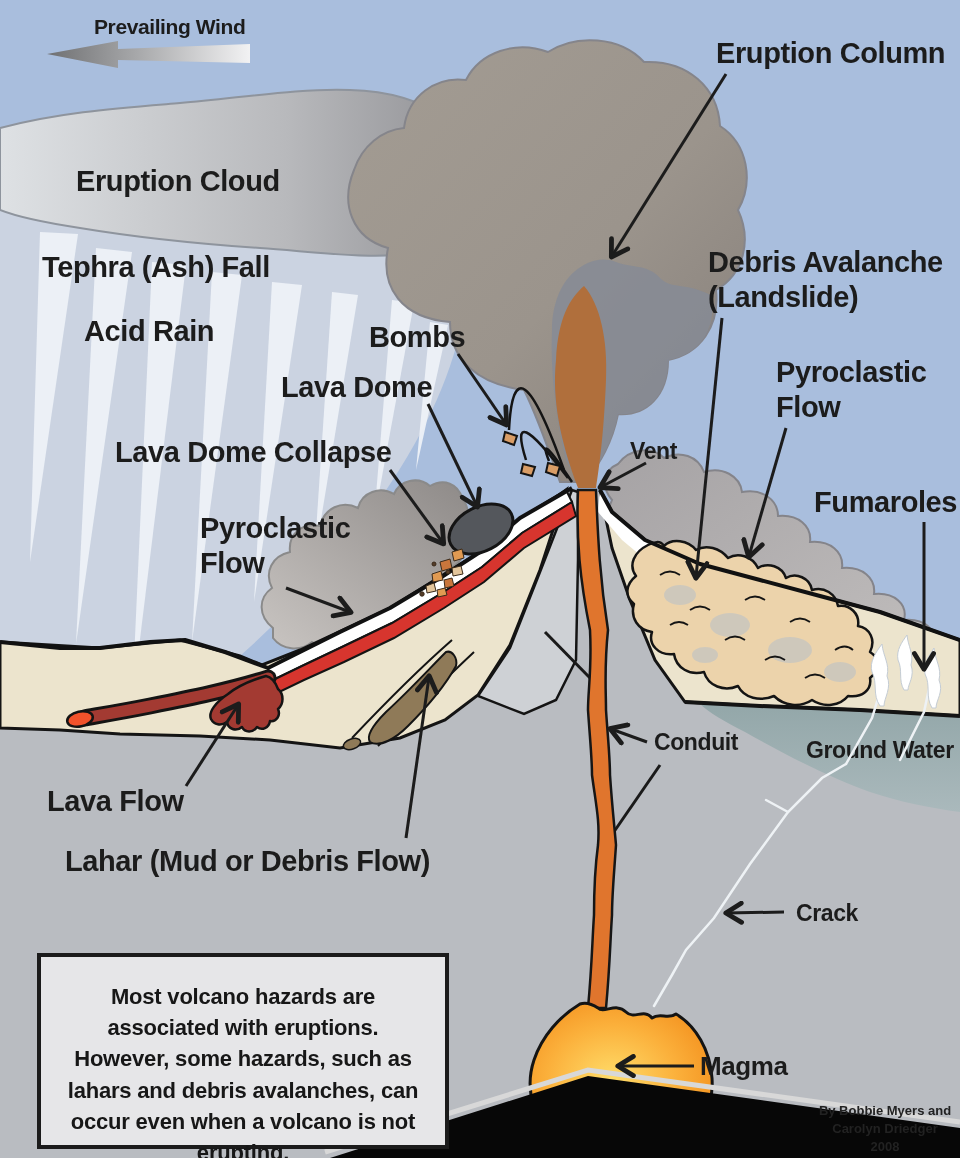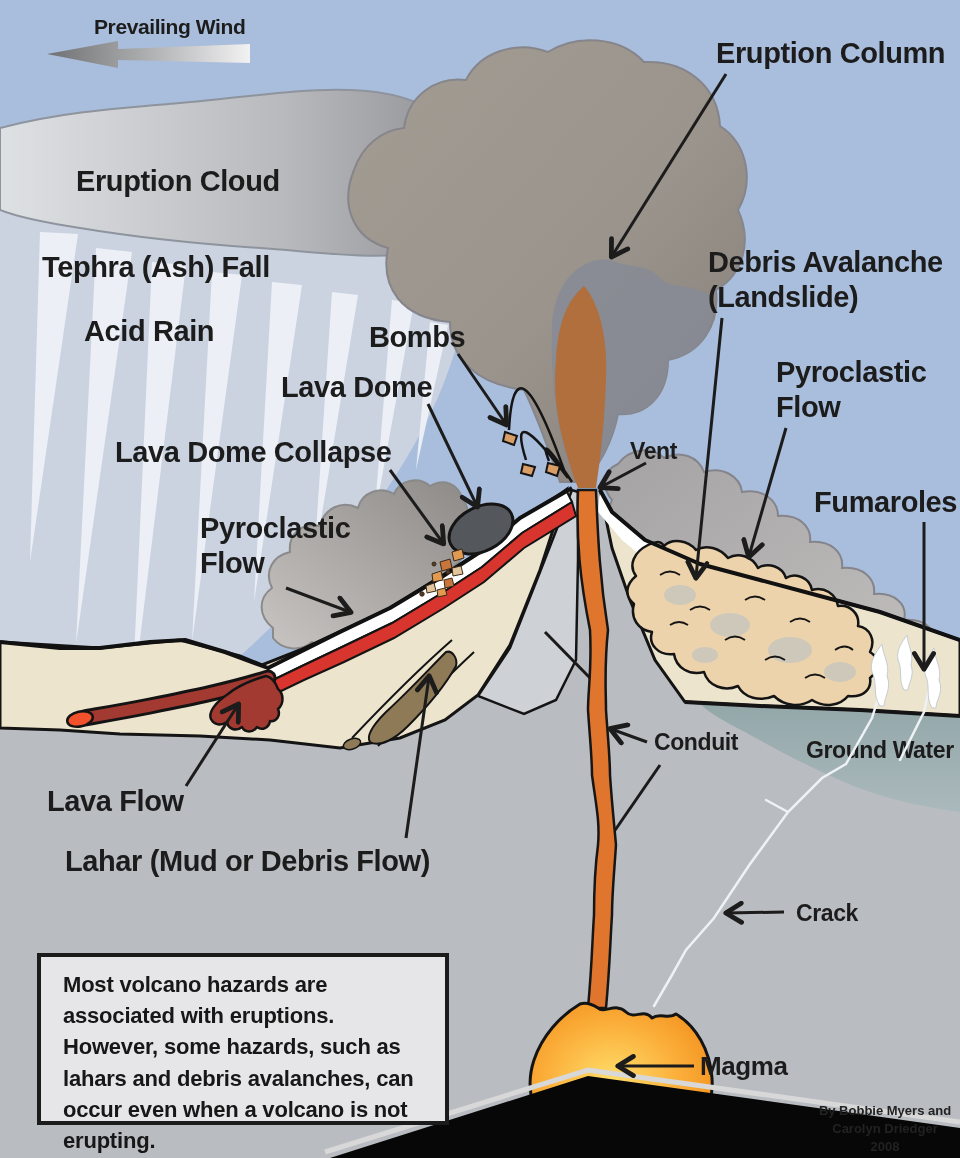--- a/index.html
+++ b/index.html
@@ -6,22 +6,22 @@
   .stage{
     position:relative;width:960px;height:1158px;overflow:hidden;
     font-family:"Liberation Sans","DejaVu Sans",sans-serif;background:#a9bedd;
   }
   .stage svg{position:absolute;left:0;top:0;}
   .lbl{font-weight:bold;fill:#1c1c1c;letter-spacing:-0.4px;}
   .s29{font-size:29px;} .s24{font-size:23px;} .s26{font-size:26px;} .s21{font-size:21px;}
   .leader{stroke:#1c1c1c;stroke-width:3;fill:none;}
   .note-box{
     position:absolute;left:37px;top:953px;width:360px;height:140px;
-    background:#e6e6e8;border:4px solid #1b1b1b;padding:12px 22px;
-    font-size:22px;font-weight:bold;line-height:1.42;color:#171717;letter-spacing:-0.2px;
+    background:#e6e6e8;border:4px solid #1b1b1b;padding:24px 22px;
+    font-size:22px;font-weight:bold;line-height:1.42;color:#171717;letter-spacing:-0.2px;text-align:center;
   }
   .credits{
     position:absolute;left:800px;top:1102px;width:170px;text-align:center;
     font-size:13px;font-weight:bold;line-height:1.4;color:#222;
   }
 </style>
 </head>
 <body>
 
 <div class="stage">

